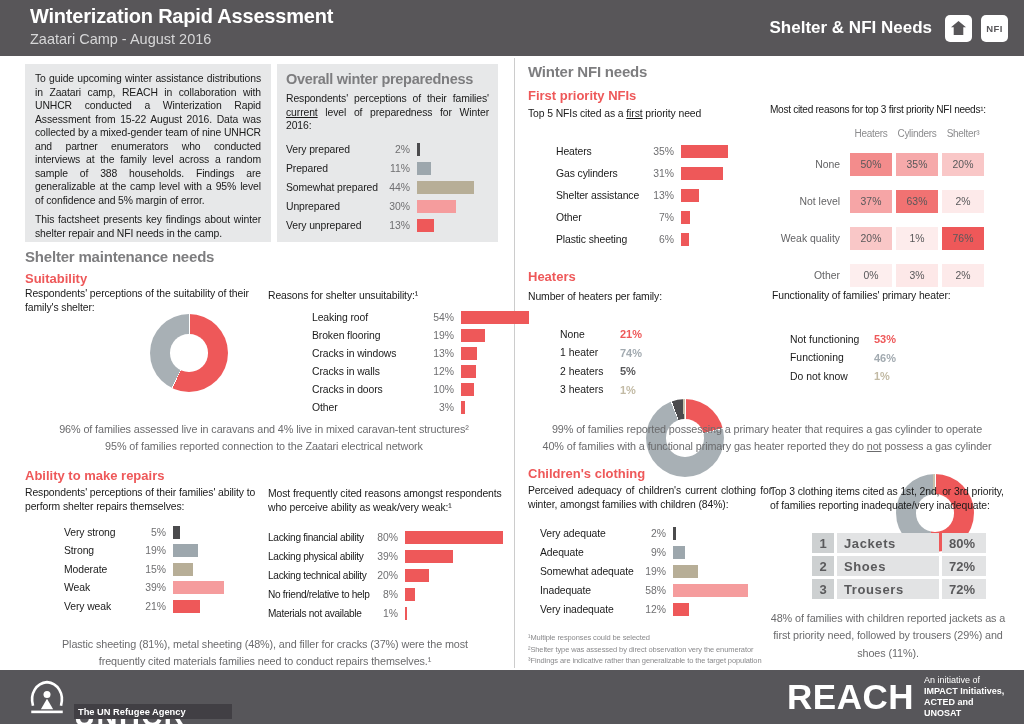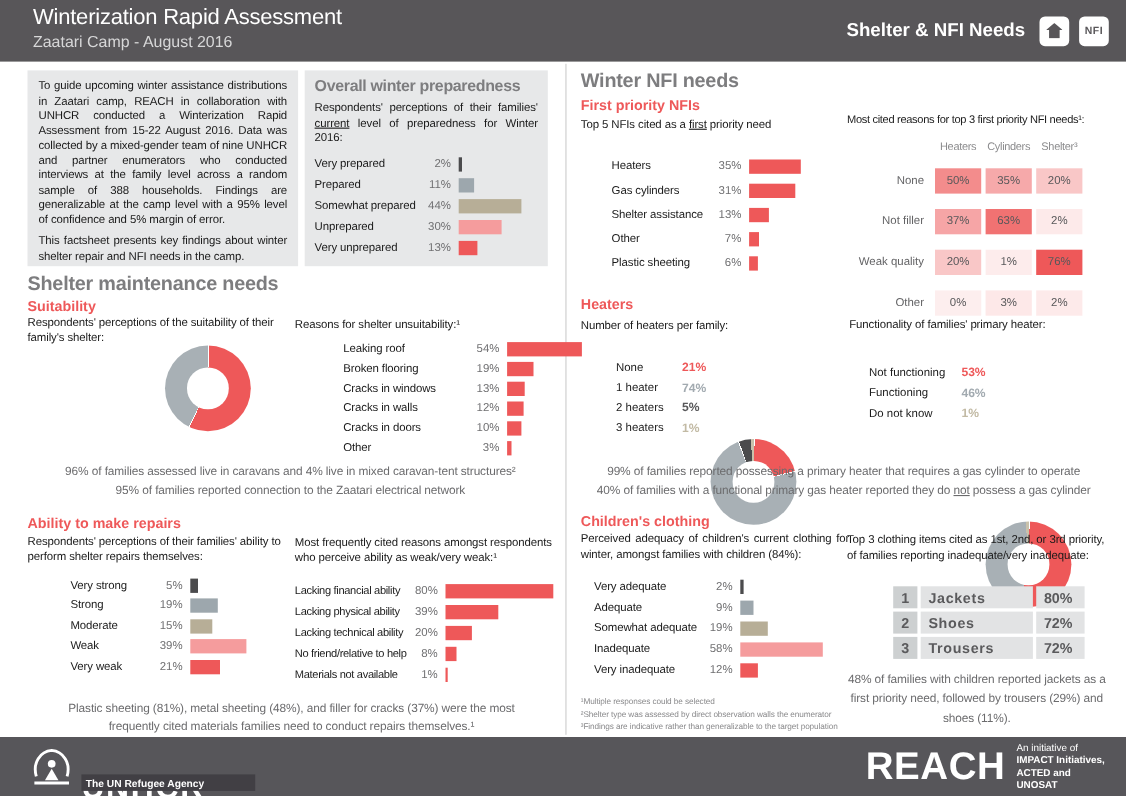--- a/index.html
+++ b/index.html
@@ -1,31 +1,31 @@
 <!DOCTYPE html>
 <html><head>
 <meta charset="utf-8">
 <style>
   html,body{margin:0;padding:0;background:#ffffff;}
   .page{position:relative;width:1024px;height:724px;background:#ffffff;overflow:hidden;
         font-family:"Liberation Sans",sans-serif;color:#1a1a1a;}
   
   .header{position:absolute;left:0;top:0;width:1024px;height:56px;background:#585659;color:#fff;}
-  .header-title{position:absolute;left:30px;top:5px;font-size:20px;font-weight:normal;letter-spacing:-.2px;}
+  .header-title{position:absolute;left:30px;top:5px;font-size:20px;font-weight:bold;letter-spacing:-.2px;}
   .header-sub{position:absolute;left:30px;top:31px;font-size:14.5px;color:#d7d7d8;}
   .header-right{position:absolute;right:16px;top:0;height:56px;display:flex;align-items:center;gap:9px;}
   .header-right-title{font-size:17px;font-weight:bold;margin-right:4px;}
   .icon-box{width:27px;height:27px;background:#fff;border-radius:5px;display:flex;align-items:center;justify-content:center;}
   .house{width:15px;height:14px;background:#585659;clip-path:polygon(50% 0,100% 45%,82% 45%,82% 100%,18% 100%,18% 45%,0 45%);}
   .nfi-text{font-size:9.5px;font-weight:bold;color:#585659;letter-spacing:.4px;}
   
   .abs{position:absolute;}
   .divider{position:absolute;left:514px;top:58px;width:1px;height:610px;background:#cccccc;}
   .panel{position:absolute;background:#e7e8e9;box-sizing:border-box;}
-  .sec-title{font-size:18px;font-weight:bold;color:#7d7d7f;letter-spacing:-.2px;}
+  .sec-title{font-size:15px;font-weight:bold;color:#7d7d7f;letter-spacing:-.2px;}
   .sub-red{font-size:13px;font-weight:bold;color:#ee5859;}
   .body-text{font-size:10.4px;line-height:1.3;color:#1a1a1a;letter-spacing:-.1px;}
   .note{font-size:10.8px;line-height:1.6;color:#6b6b6d;letter-spacing:-.1px;}
   .u{text-decoration:underline;}
   
   .bars .bar-row{display:flex;align-items:center;}
   .bars .bar-label{font-size:10.4px;color:#1a1a1a;letter-spacing:-.1px;flex-shrink:0;}
   .bars .bar-value{font-size:10.4px;color:#6f6f71;text-align:right;margin-right:7px;flex-shrink:0;}
   .bars .bar-track{flex:1;height:13px;position:relative;}
   .bars .bar-fill{display:block;height:13px;}
@@ -320,21 +320,21 @@
   <div class="abs body-text" style="left:770px;top:103px;width:240px;font-size:10.1px;letter-spacing:-.3px;">Most cited reasons for top 3 first priority NFI needs¹:</div>
   <div class="abs" id="heat-table" style="left:770px;top:128px;">
       <div></div>
       <div class="heat-colhead">Heaters</div>
       <div class="heat-colhead">Cylinders</div>
       <div class="heat-colhead">Shelter³</div>
       <div class="heat-rowlabel">None</div>
       <div class="heat-cell" style="background: rgba(238, 88, 89, 0.69);">50%</div>
       <div class="heat-cell" style="background: rgba(238, 88, 89, 0.514);">35%</div>
       <div class="heat-cell" style="background: rgba(238, 88, 89, 0.337);">20%</div>
-      <div class="heat-rowlabel">Not filler</div>
+      <div class="heat-rowlabel">Not level</div>
       <div class="heat-cell" style="background: rgba(238, 88, 89, 0.537);">37%</div>
       <div class="heat-cell" style="background: rgba(238, 88, 89, 0.847);">63%</div>
       <div class="heat-cell" style="background: rgba(238, 88, 89, 0.125);">2%</div>
       <div class="heat-rowlabel">Weak quality</div>
       <div class="heat-cell" style="background: rgba(238, 88, 89, 0.337);">20%</div>
       <div class="heat-cell" style="background: rgba(238, 88, 89, 0.114);">1%</div>
       <div class="heat-cell" style="background: rgb(238, 88, 89);">76%</div>
       <div class="heat-rowlabel">Other</div>
       <div class="heat-cell" style="background: rgba(238, 88, 89, 0.1);">0%</div>
       <div class="heat-cell" style="background: rgba(238, 88, 89, 0.137);">3%</div>
@@ -434,21 +434,21 @@
       <div class="rank-item">Shoes</div>
       <div class="rank-val">72%</div>
       <div class="rank-num">3</div>
       <div class="rank-item">Trousers</div>
       <div class="rank-val">72%</div>
     </div>
   <div class="abs note" style="left:768px;top:610px;width:240px;text-align:center;">48% of families with children reported jackets as a first priority need, followed by trousers (29%) and shoes (11%).</div>
 
   <div class="abs footnotes" style="left:528px;top:632px;width:300px;">
     <div>¹Multiple responses could be selected</div>
-    <div>²Shelter type was assessed by direct observation walls the enumerator</div>
+    <div>²Shelter type was assessed by direct observation very the enumerator</div>
     <div>³Findings are indicative rather than generalizable to the target population</div>
   </div>
 
   <div class="footer">
     <svg class="abs" style="left:26px;top:5px;" width="42" height="44" viewBox="0 0 48 48">
       <path d="M8 34 C4 20 12 8 24 7 C36 8 44 20 40 34" fill="none" stroke="#ffffff" stroke-width="3"></path>
       <circle cx="24" cy="21" r="4" fill="#ffffff"></circle>
       <path d="M24 26 L31 38 L17 38 Z" fill="#ffffff"></path>
       <path d="M6 41 H42" stroke="#ffffff" stroke-width="3"></path>
     </svg>

